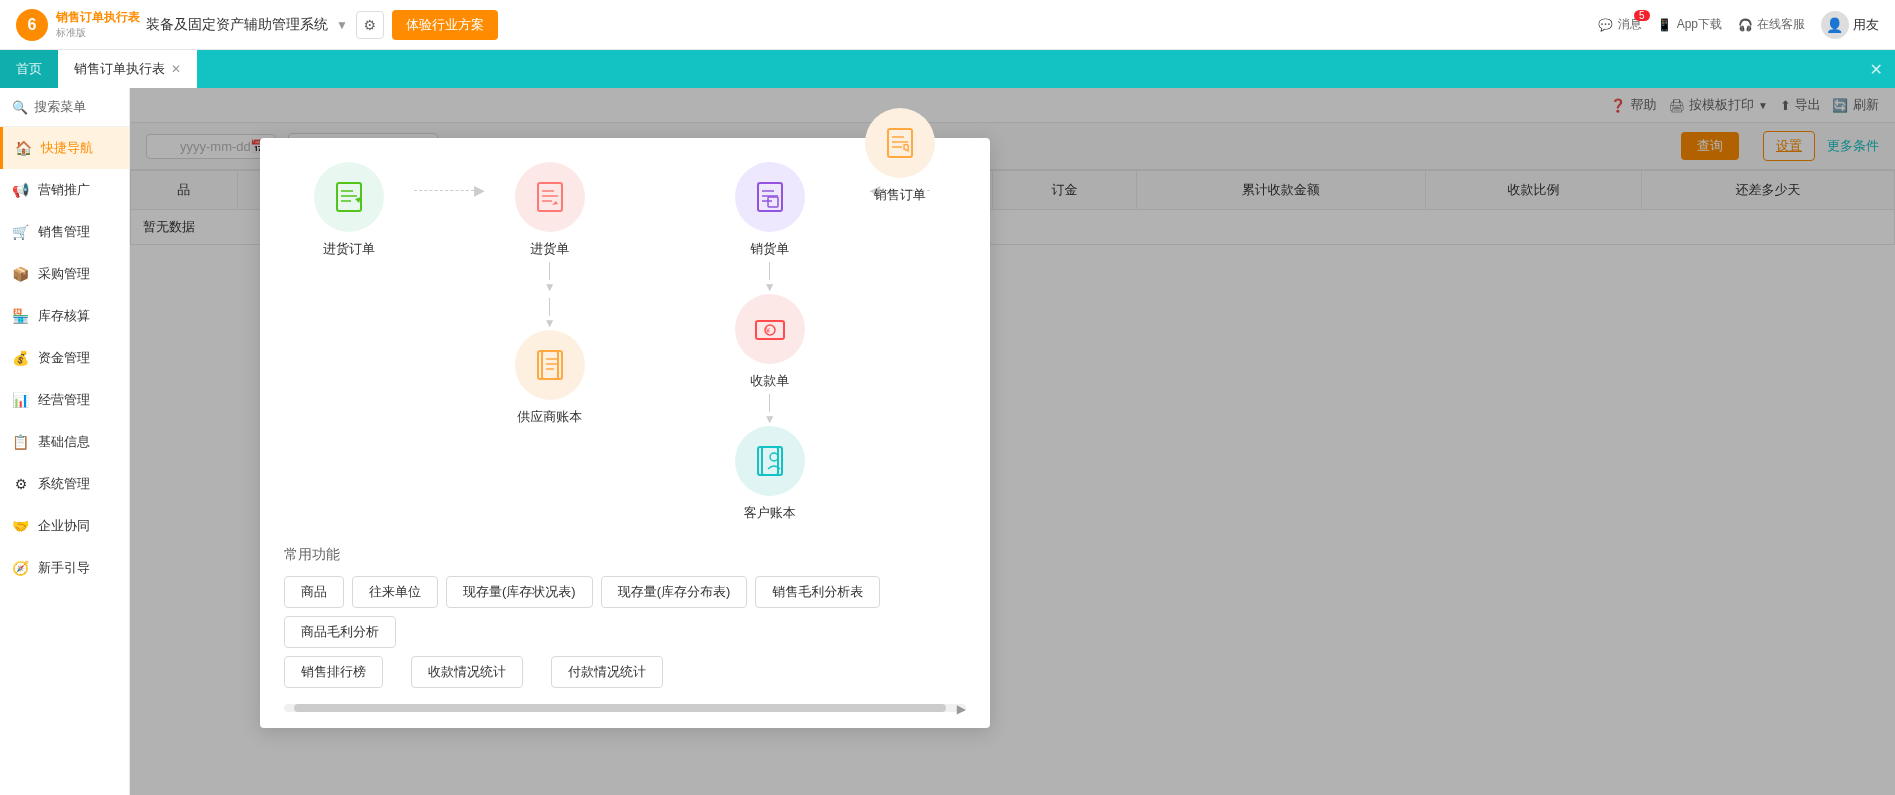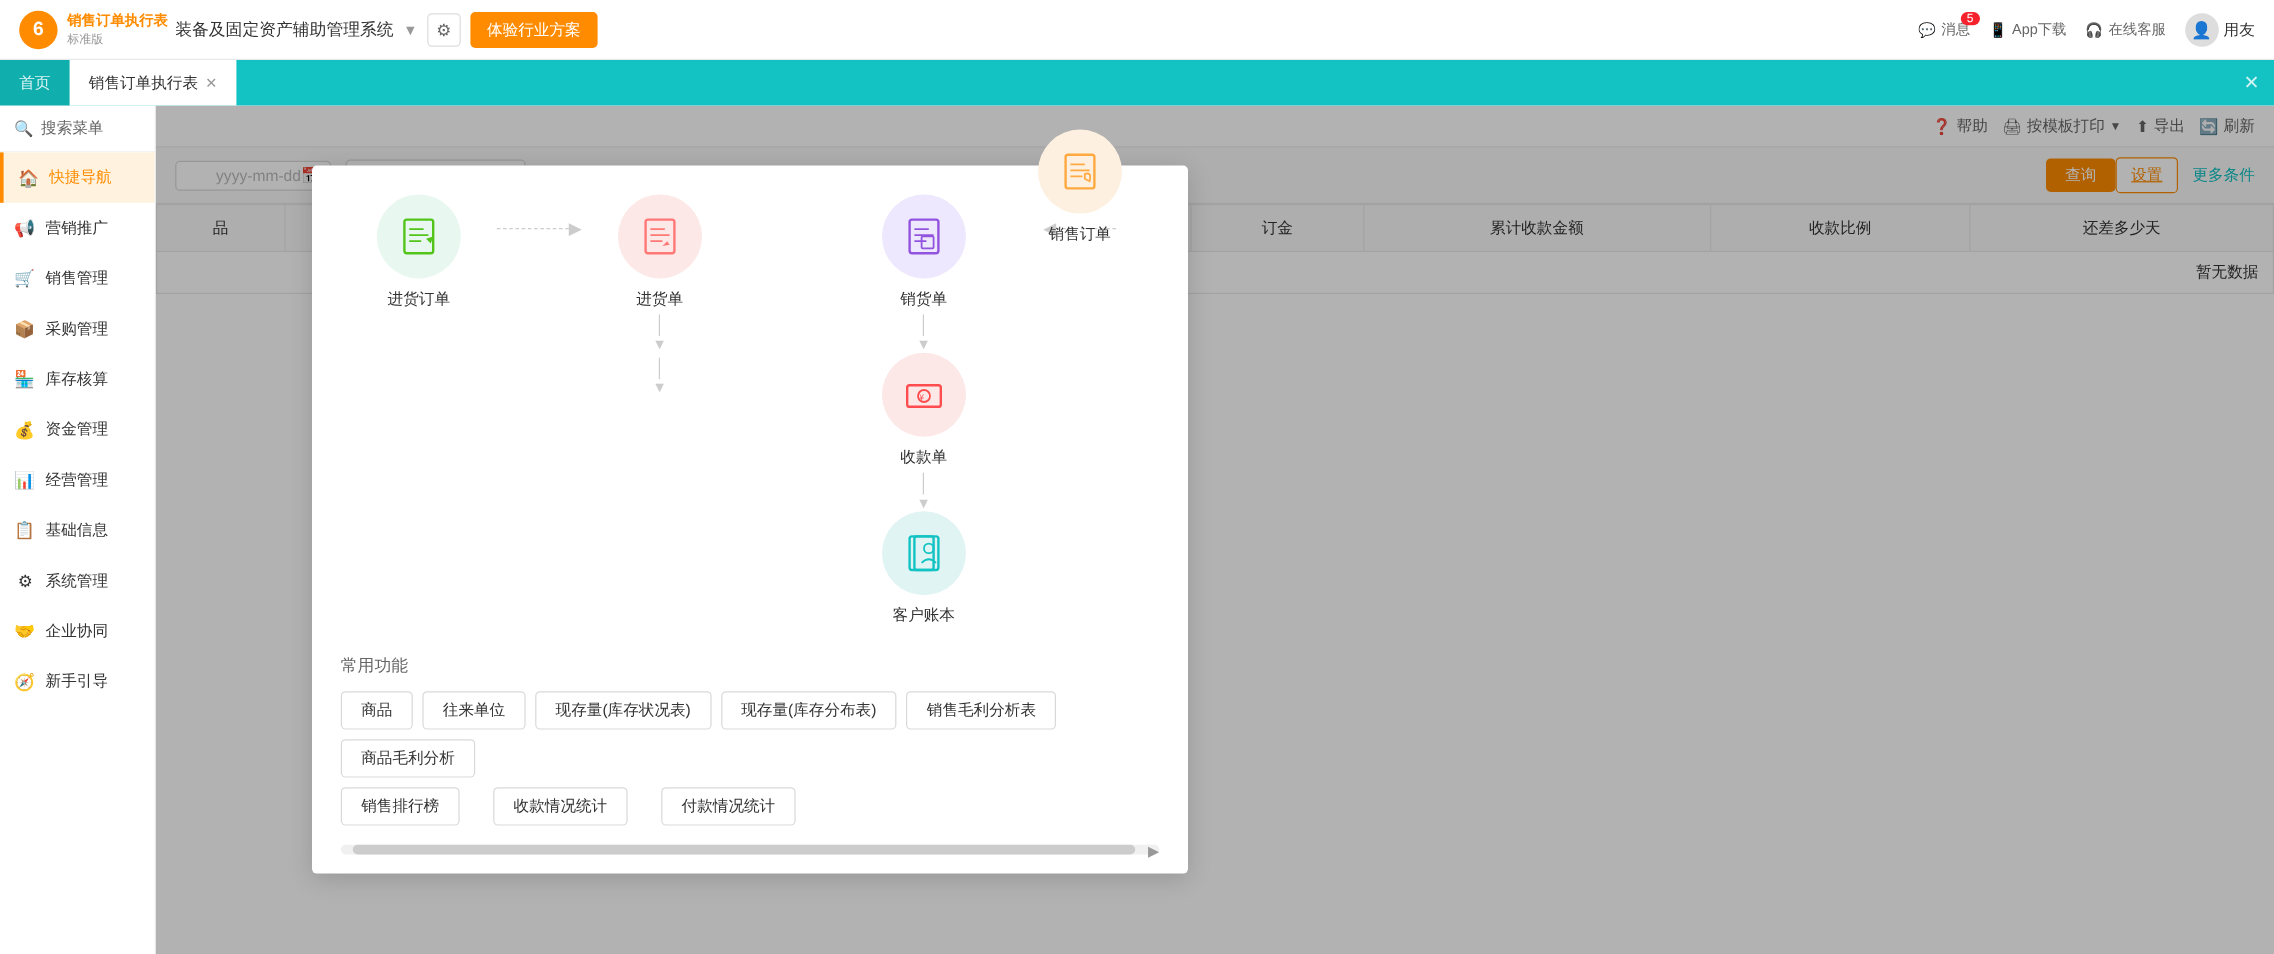--- a/index.html
+++ b/index.html
@@ -65,21 +65,21 @@
     
     .filter-bar { display: flex; align-items: center; padding: 8px 16px; gap: 12px; background: #fafafa; border-bottom: 1px solid #e8e8e8; flex-shrink: 0; }
     .filter-date { border: 1px solid #d9d9d9; border-radius: 4px; padding: 4px 8px; font-size: 13px; color: #bbb; background: #fff; width: 130px; display: flex; align-items: center; justify-content: flex-end; }
     .filter-select { border: 1px solid #d9d9d9; border-radius: 4px; padding: 4px 8px; font-size: 13px; color: #333; background: #fff; width: 150px; }
     .more-conditions { color: #13c2c2; font-size: 13px; cursor: pointer; }
 
     
     .table-area { flex: 1; overflow: auto; background: #fff; }
     .data-table { width: 100%; border-collapse: collapse; font-size: 13px; }
     .data-table th { background: #fafafa; border: 1px solid #e8e8e8; padding: 10px 12px; text-align: center; color: #333; font-weight: 500; white-space: nowrap; }
-    .data-table td { border: 1px solid #e8e8e8; padding: 8px 12px; text-align: right; color: #333; }
+    .data-table td { border: 1px solid #e8e8e8; padding: 8px 12px; text-align: left; color: #333; }
     .no-data { text-align: center; padding: 60px; color: #999; font-size: 13px; }
 
     
     .overlay { position: absolute; top: 0; left: 0; right: 0; bottom: 0; background: rgba(0,0,0,0.3); z-index: 100; }
 
     
     .popup-modal {
       position: absolute; top: 50px; left: 130px; z-index: 200;
       background: #fff; border-radius: 4px; box-shadow: 0 4px 20px rgba(0,0,0,0.15);
       width: 730px; padding: 24px 24px 16px;
@@ -244,21 +244,21 @@
       <div class="filter-bar">
         <div class="filter-date">
           <span>yyyy-mm-dd</span>
           <span>📅</span>
         </div>
         <div style="display:flex;align-items:center;gap:8px;">
           <select class="filter-select">
             <option>单据状态</option>
           </select>
         </div>
-        <div style="display:flex;align-items:center;gap:0;margin-left:auto;">
+        <div style="display:flex;align-items:center;gap:24px;margin-left:auto;">
           <button class="query-btn">查询</button>
           <button class="set-btn">设置</button>
         </div>
         <span class="more-conditions">更多条件</span>
       </div>
 
       <div class="table-area">
         <table class="data-table">
           <thead>
             <tr>
@@ -329,20 +329,32 @@
                 <div style="border-left:1px solid #ccc;height:18px;"></div>
                 <span style="color:#ccc;font-size:12px;">▼</span>
               </div>
 
 
               <div style="display:flex;flex-direction:column;align-items:center;margin-top:4px;">
                 <div style="border-left:1px solid #ccc;height:18px;"></div>
                 <span style="color:#ccc;font-size:12px;">▼</span>
               </div>
 
+              <div class="flow-node">
+                <div class="flow-circle orange">
+                  <svg width="36" height="36" viewBox="0 0 36 36">
+                    <rect x="6" y="4" width="20" height="28" rx="2" fill="none" stroke="#ffa940" stroke-width="2"></rect>
+                    <rect x="10" y="4" width="20" height="28" rx="2" fill="none" stroke="#ffa940" stroke-width="2"></rect>
+                    <line x1="14" y1="12" x2="26" y2="12" stroke="#ffa940" stroke-width="1.5"></line>
+                    <line x1="14" y1="17" x2="26" y2="17" stroke="#ffa940" stroke-width="1.5"></line>
+                    <line x1="14" y1="22" x2="22" y2="22" stroke="#ffa940" stroke-width="1.5"></line>
+                  </svg>
+                </div>
+                <span class="flow-label">供应商账本</span>
+              </div>
             </div>
 
             <div style="width:90px;"></div>
 
             <div style="display:flex; flex-direction:column; align-items:center;">
               <div class="flow-node">
                 <div class="flow-circle purple">
                   <svg width="36" height="36" viewBox="0 0 36 36">
                     <rect x="6" y="4" width="24" height="28" rx="2" fill="none" stroke="#9254de" stroke-width="2"></rect>
                     <line x1="10" y1="12" x2="22" y2="12" stroke="#9254de" stroke-width="1.5"></line>

